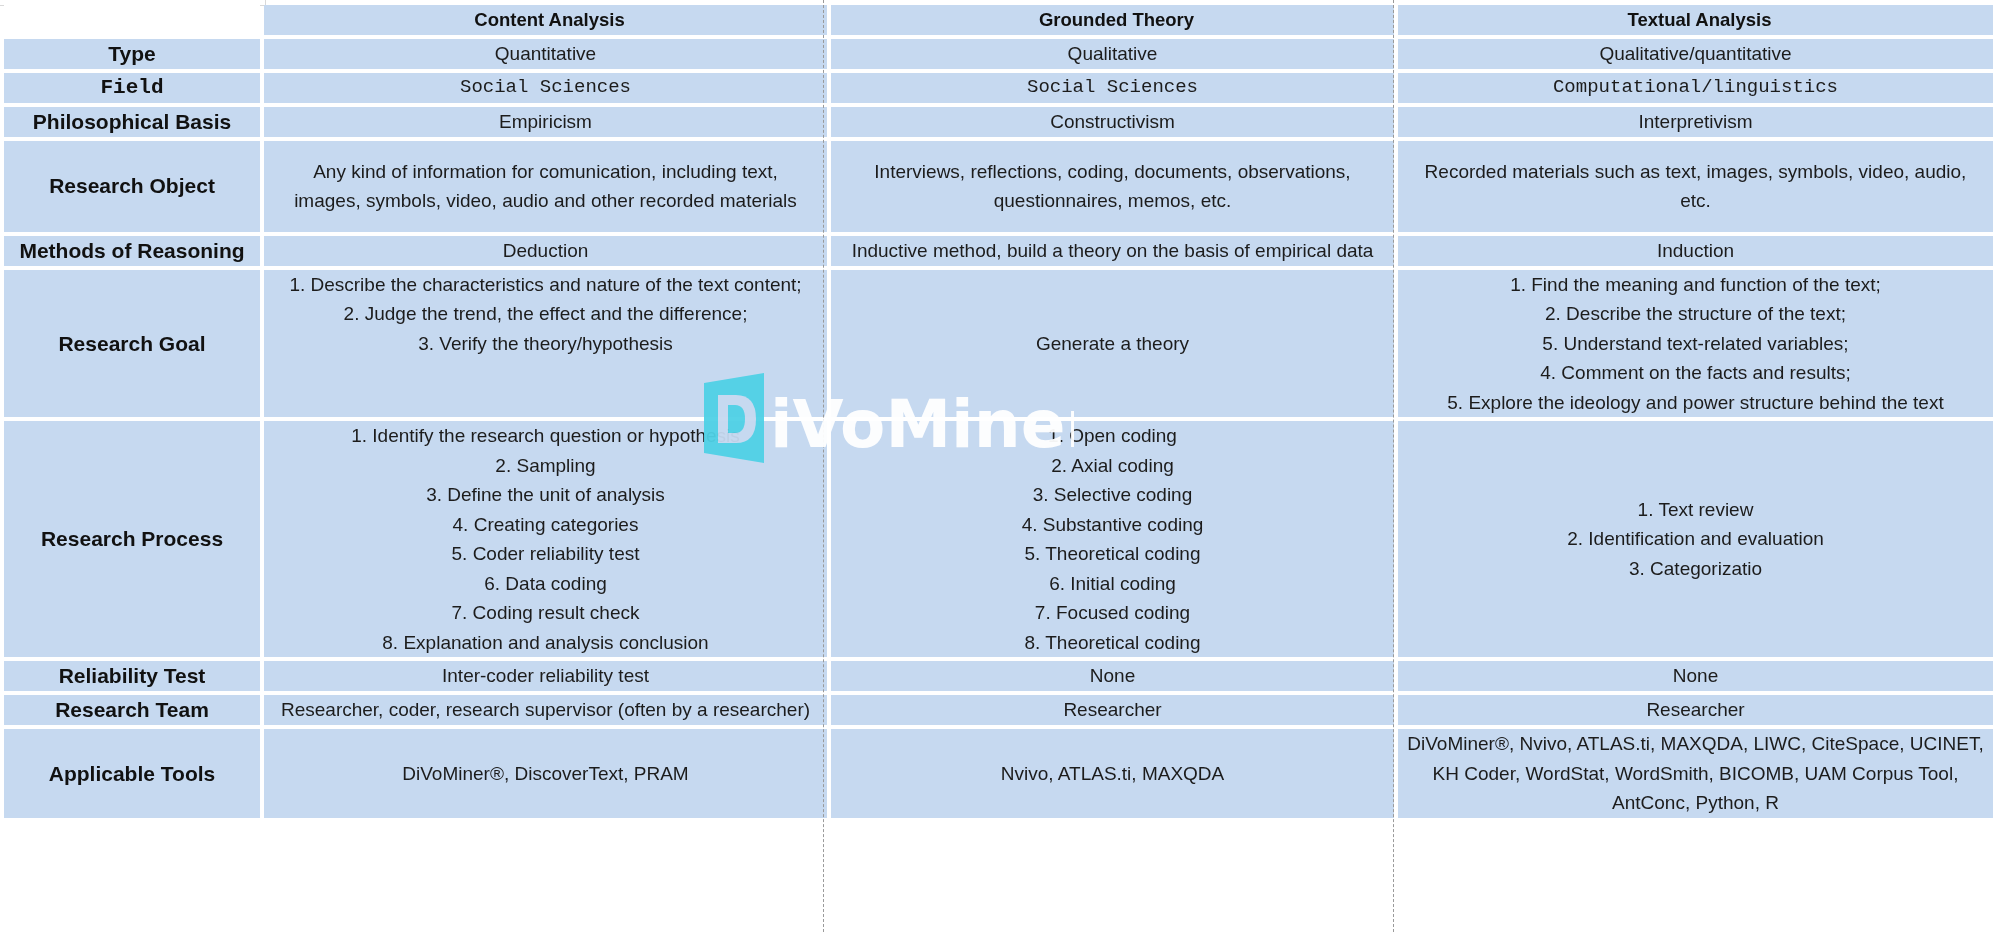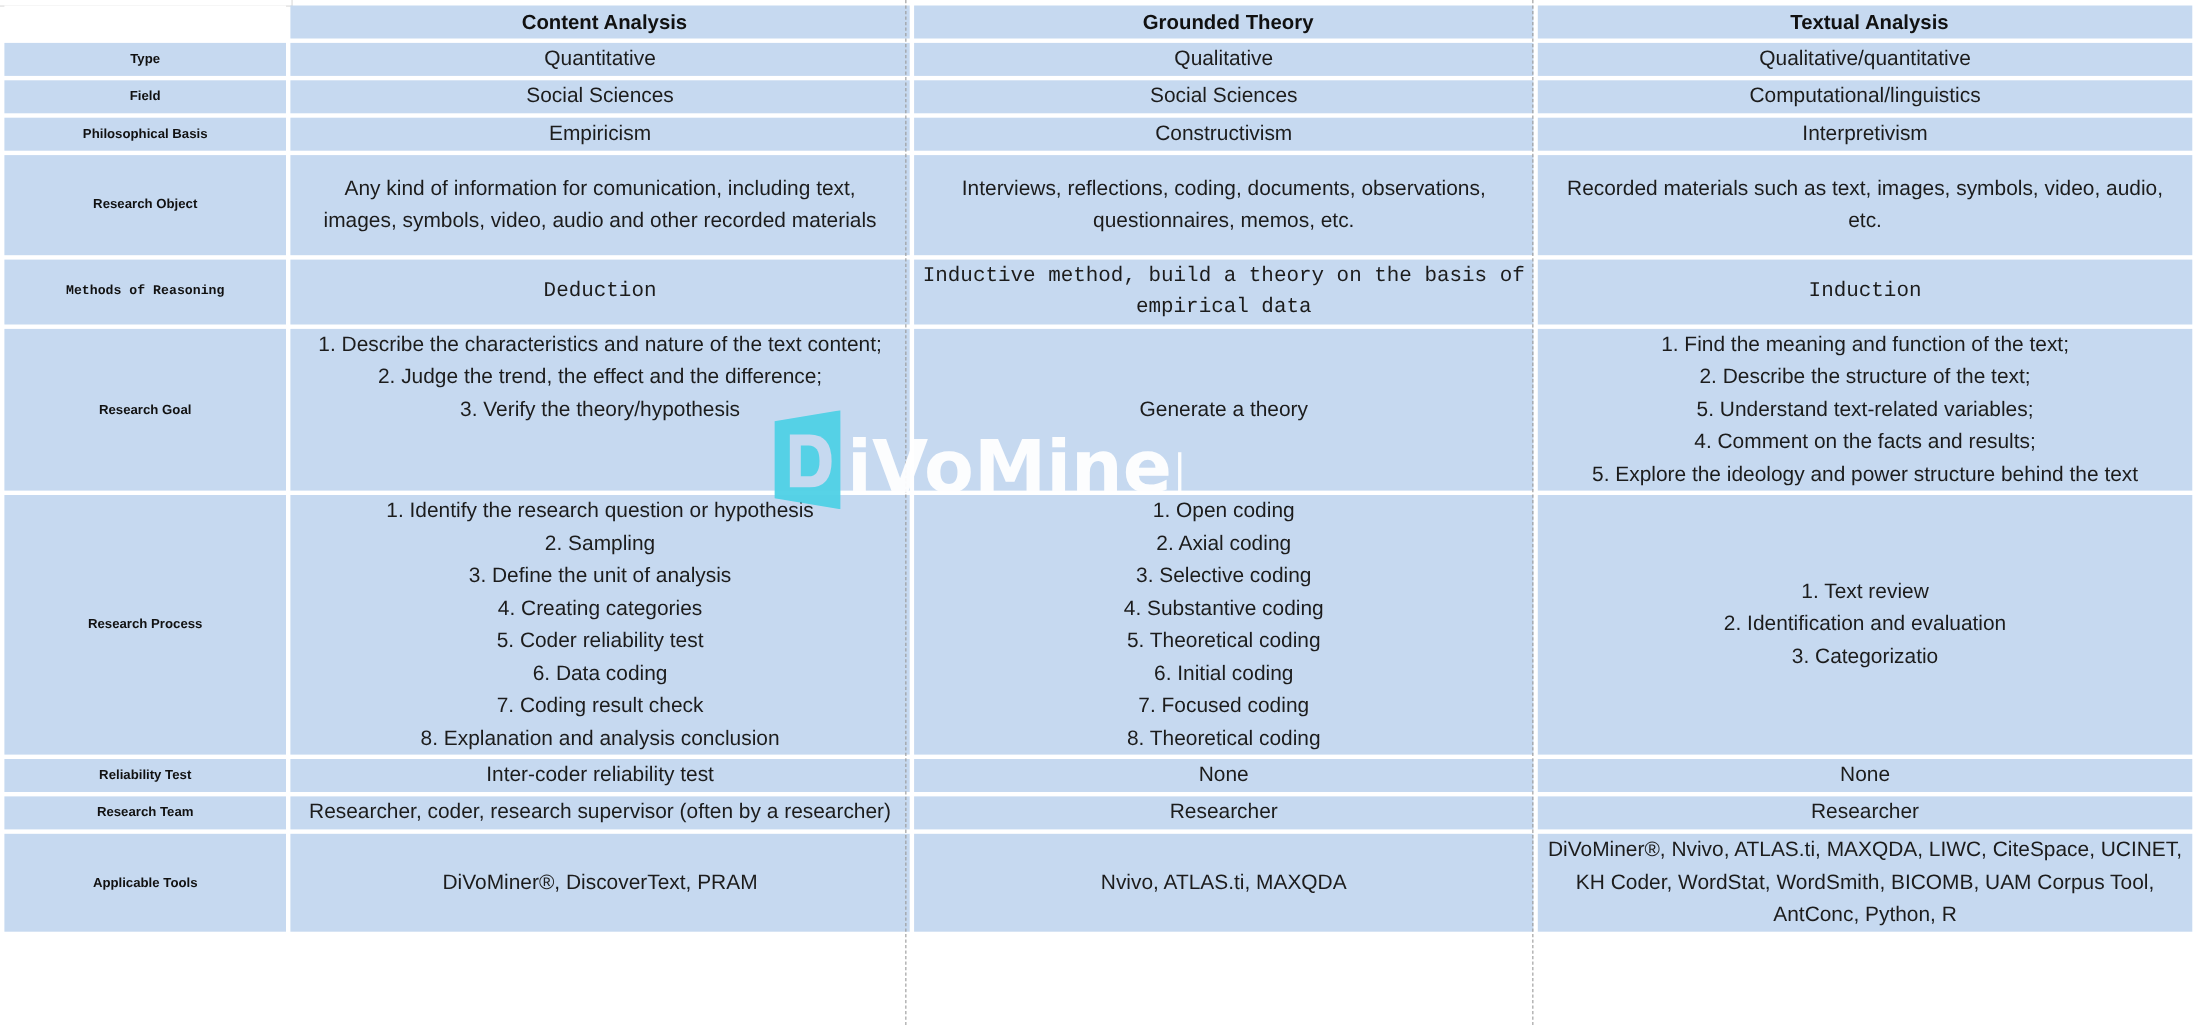--- a/index.html
+++ b/index.html
@@ -40,21 +40,21 @@
       padding: 0 4px;
       font-size: 19px;
       line-height: 29.5px;
       color: #1c1c1c;
       font-weight: normal;
       overflow: hidden;
     }
     table.cmp th.rowlabel {
       font-weight: bold;
       color: #111;
-      font-size: 12px;
+      font-size: 21px;
     }
     table.cmp thead th {
       font-weight: bold;
       font-size: 18.5px;
       color: #111;
       padding-left: 12px;
     }
     table.cmp thead th.corner {
       background: #ffffff;
     }
@@ -111,21 +111,21 @@
         <td>
           <span class="line">Quantitative</span>
         </td>
         <td>
           <span class="line">Qualitative</span>
         </td>
         <td>
           <span class="line">Qualitative/quantitative</span>
         </td>
       </tr>
-      <tr style="height: 16px;">
+      <tr style="height: 16px; font-family: Liberation Mono, monospace;">
         <th class="rowlabel">Field</th>
         <td>
           <span class="line">Social Sciences</span>
         </td>
         <td>
           <span class="line">Social Sciences</span>
         </td>
         <td>
           <span class="line">Computational/linguistics</span>
         </td>
@@ -150,21 +150,21 @@
         </td>
         <td>
           <span class="line">Interviews, reflections, coding, documents, observations,</span>
           <span class="line">questionnaires, memos, etc.</span>
         </td>
         <td>
           <span class="line">Recorded materials such as text, images, symbols, video, audio,</span>
           <span class="line">etc.</span>
         </td>
       </tr>
-      <tr style="height: 30px; font-family: Liberation Mono, monospace;">
+      <tr style="height: 30px;">
         <th class="rowlabel">Methods of Reasoning</th>
         <td>
           <span class="line">Deduction</span>
         </td>
         <td>
           <span class="line">Inductive method, build a theory on the basis of empirical data</span>
         </td>
         <td>
           <span class="line">Induction</span>
         </td>

